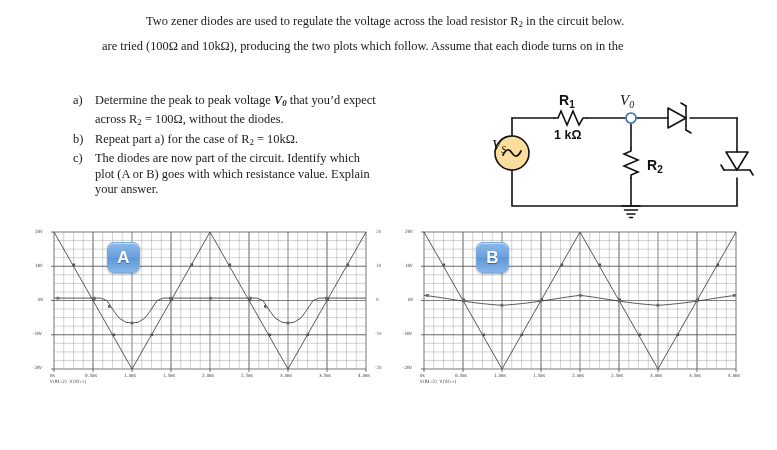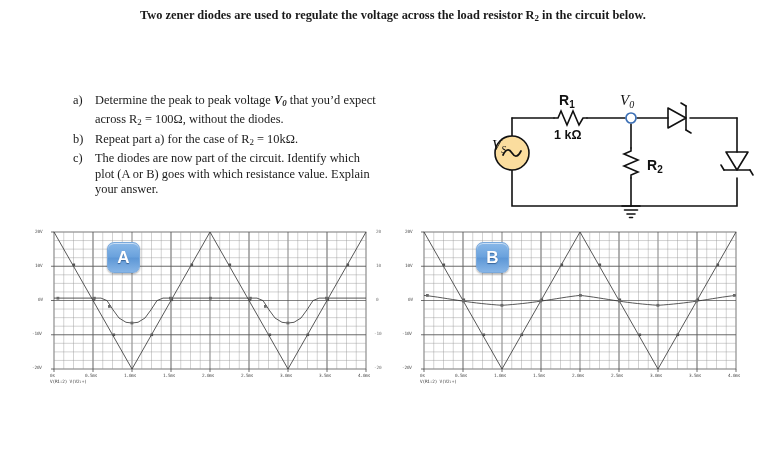--- a/index.html
+++ b/index.html
@@ -8,21 +8,21 @@
     font-family:"Liberation Serif", serif;
     color:#1a1a1a;overflow:hidden;position:relative;
   }
   .page{position:relative;width:777px;height:450px;}
 
   
   .prose{
     position:absolute;left:96px;top:8px;width:600px;
     font-size:12.4px;line-height:15.6px;text-align:left;
   }
-  .prose p{margin:0;font-weight:bold;}
+  .prose p{margin:6px;}
   .indent{display:inline-block;width:44px;}
   sub{font-size:0.72em;vertical-align:-0.28em;}
   .ital{font-style:italic;font-weight:bold;}
   .uline{}
 
   
   .qlist{
     position:absolute;left:73px;top:93px;width:420px;
     font-size:12.4px;line-height:15.8px;
   }
@@ -60,20 +60,21 @@
   .badgeA{left:71px;top:14px;}
   .badgeB{left:70px;top:14px;}
 </style>
 </head>
 <body>
 
 <div class="page">
 
   <div class="prose">
     <p><span class="indent"></span>Two zener diodes are used to regulate the voltage across the load resistor R<sub>2</sub> in the circuit below.</p>
+    <p>are tried (100Ω and 10kΩ), producing the two plots which follow. Assume that each diode turns on in the</p>
   </div>
 
   <div class="qlist">
     <div class="qrow">
       <div class="qmark">a)</div>
       <div class="qbody">
         Determine the peak to peak voltage <span class="ital">V<sub>0</sub></span> that you’d expect<br>
         across R<sub>2</sub> = 100Ω, <span class="uline">without</span> the diodes.
       </div>
     </div>

